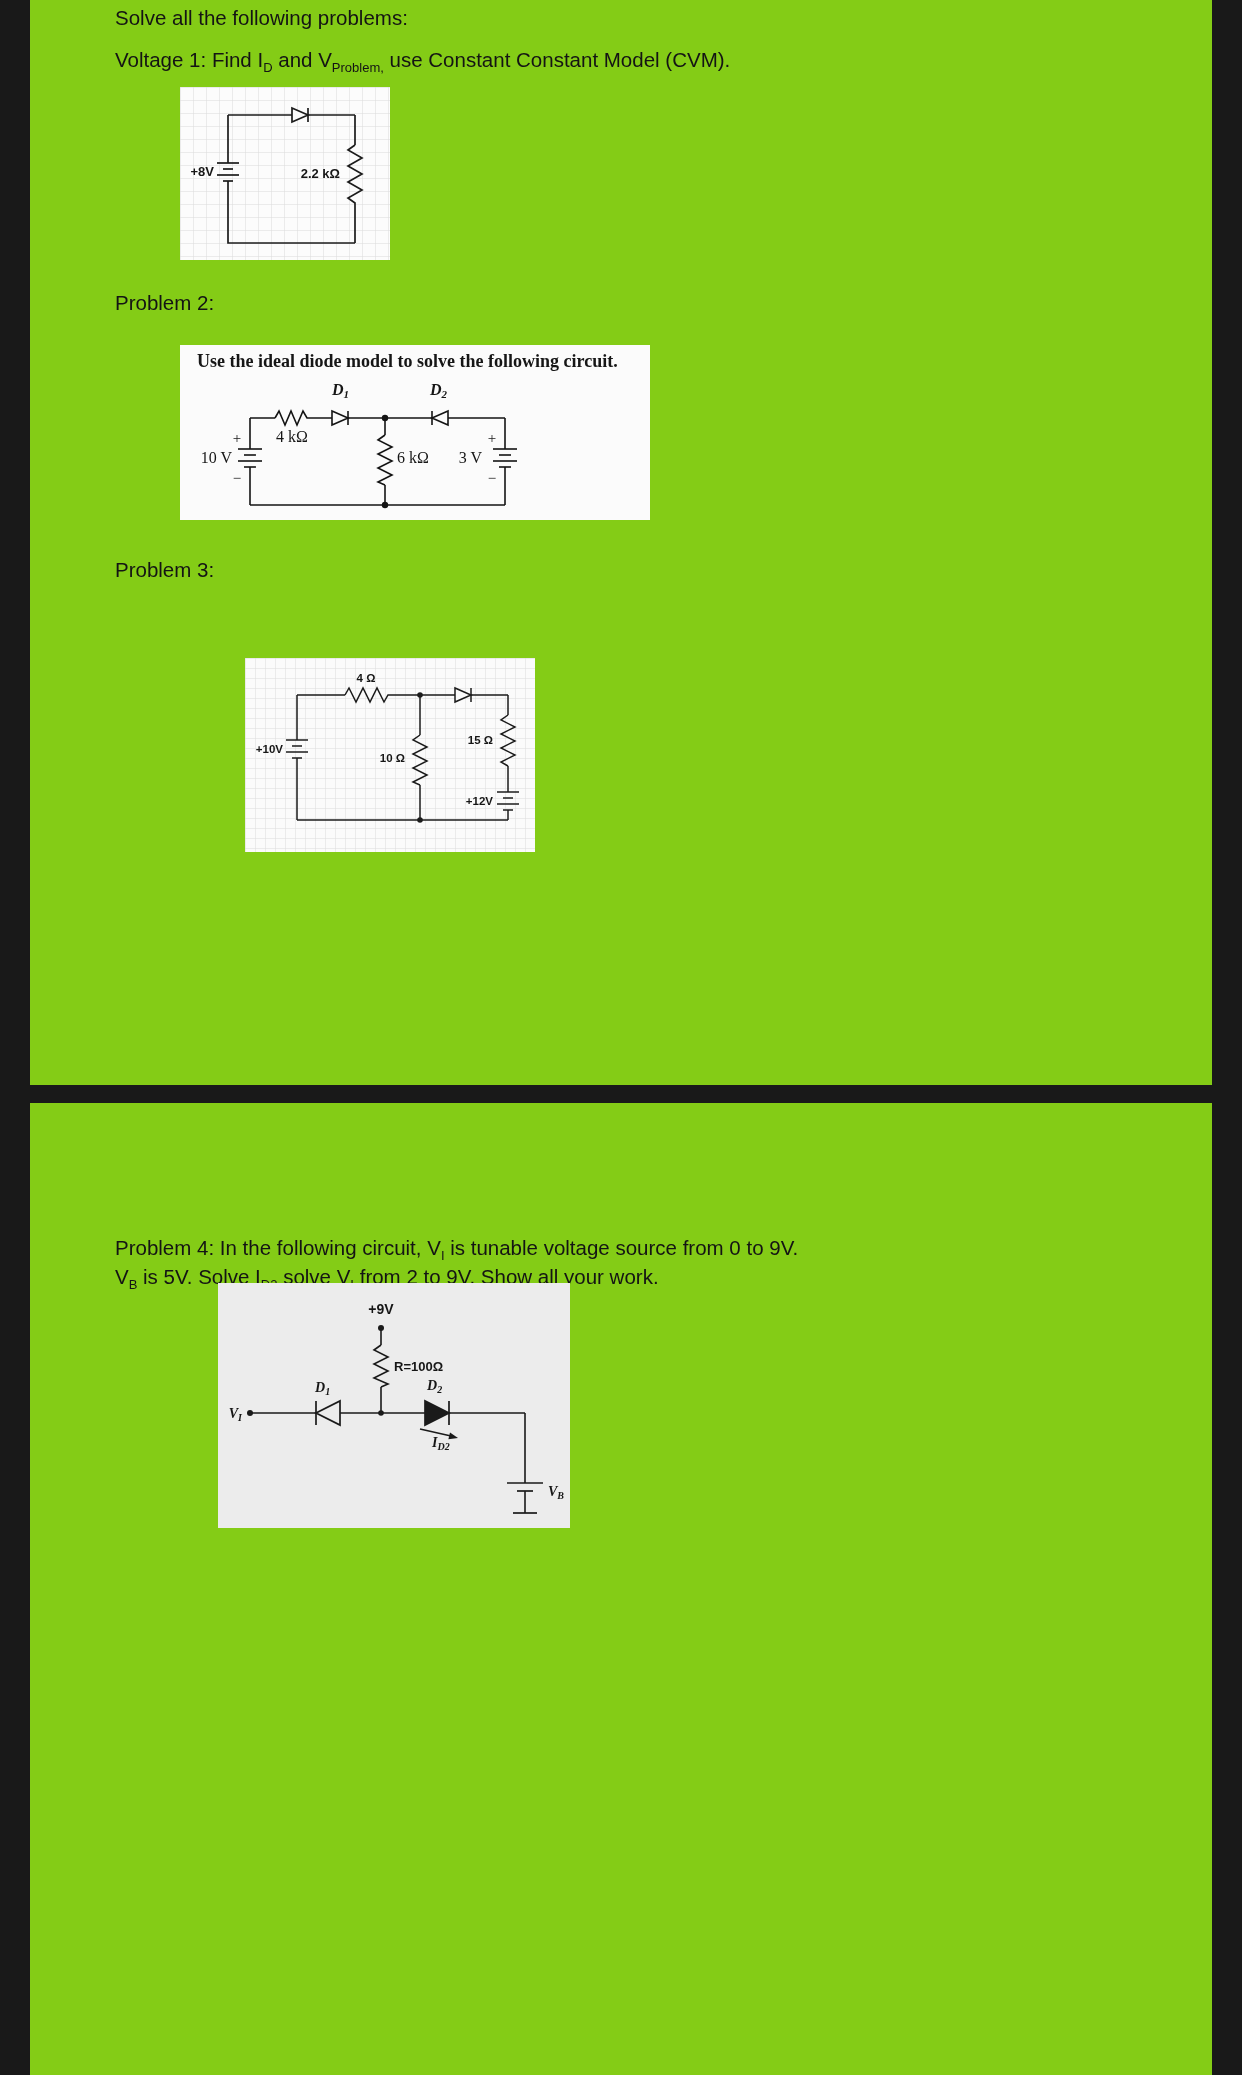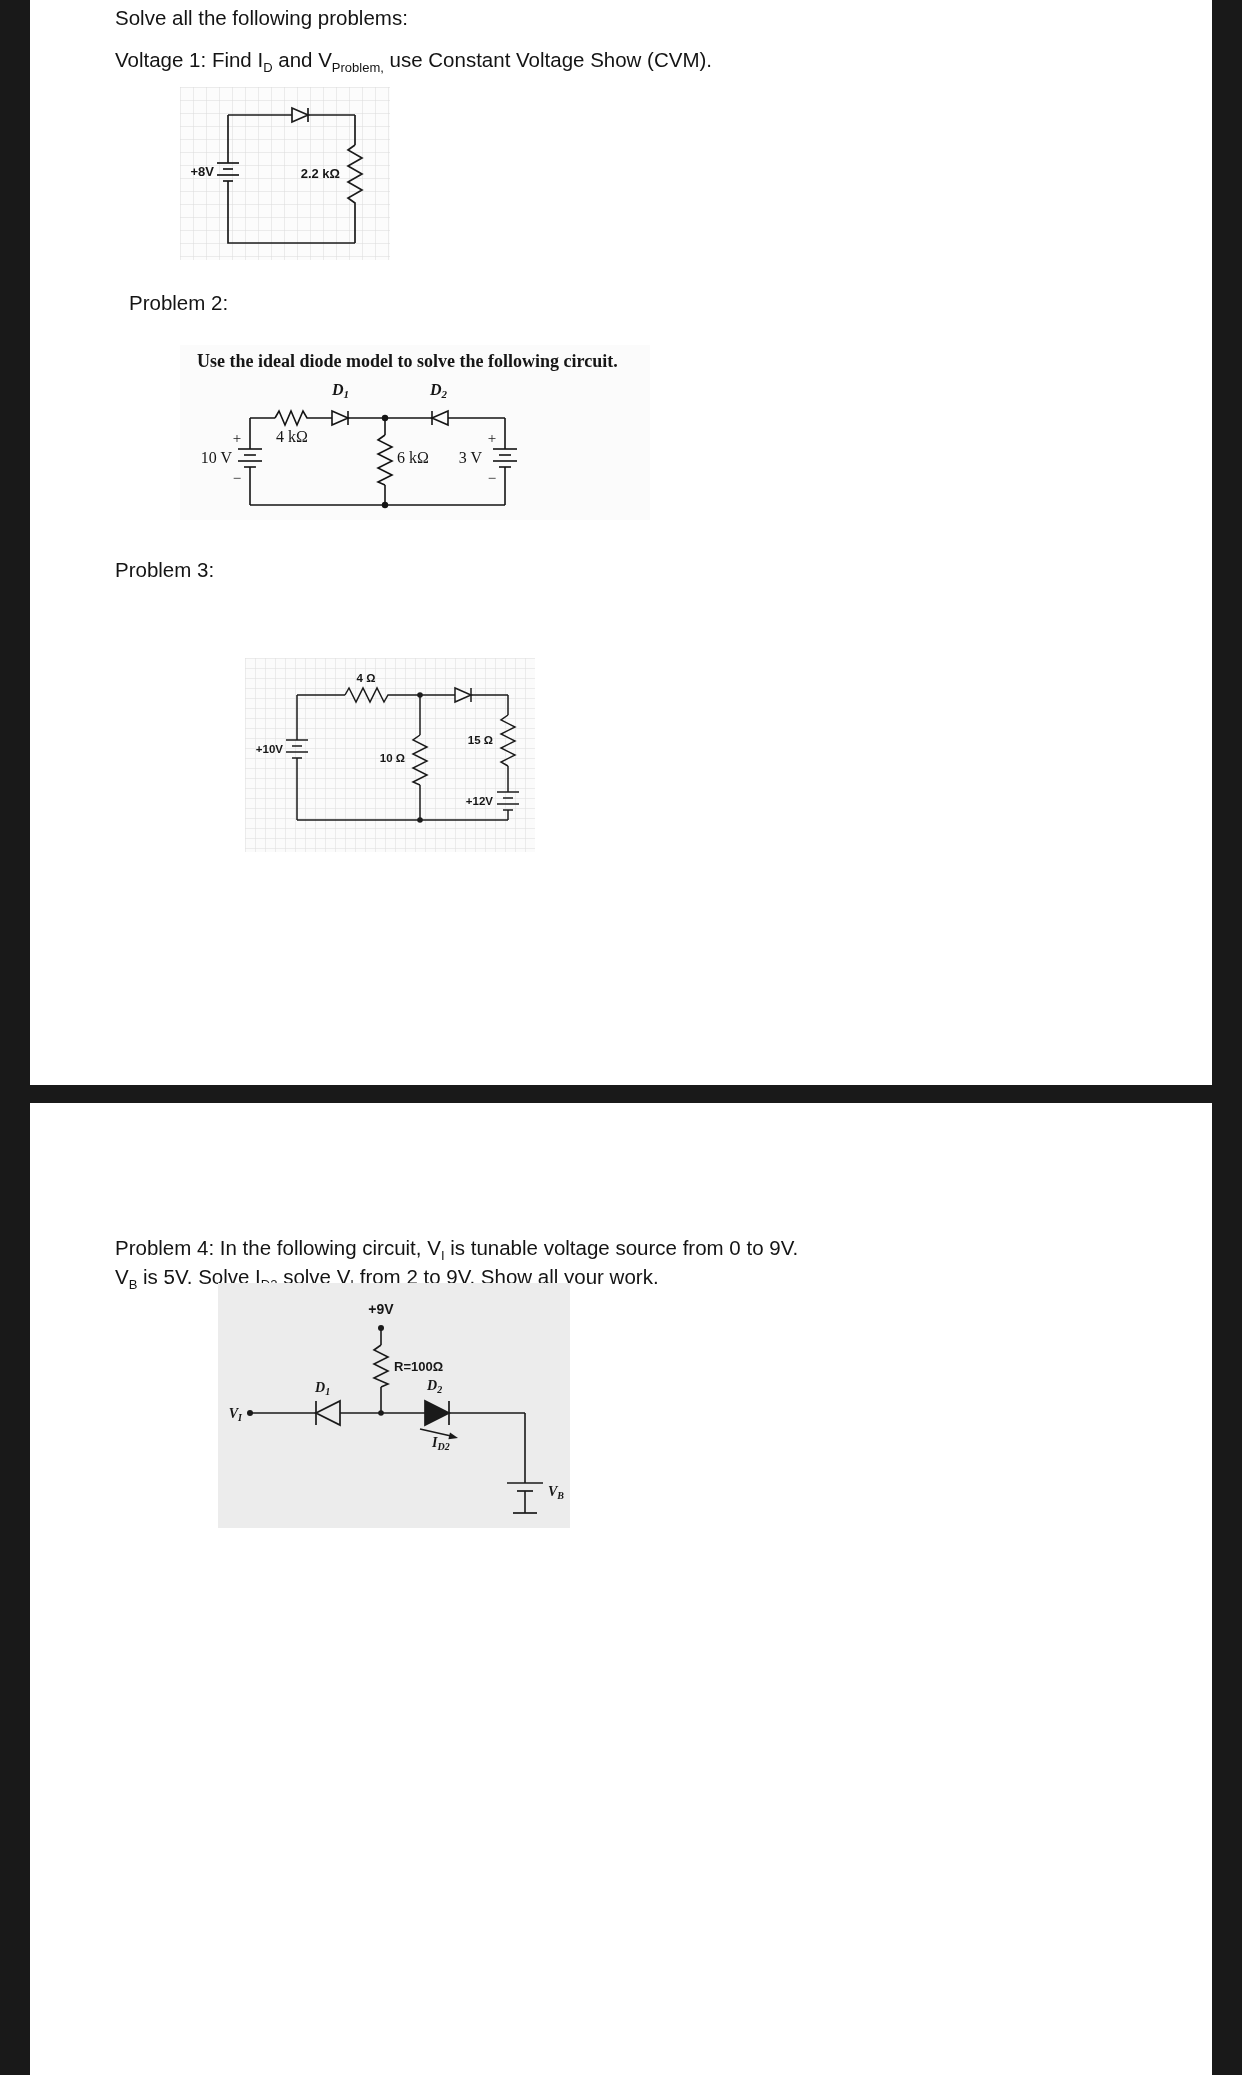--- a/index.html
+++ b/index.html
@@ -1,21 +1,21 @@
 <!DOCTYPE html>
 <html><head>
 <meta charset="utf-8">
 <style>
   html,body{margin:0;padding:0}
   body{
     width:1242px;height:2075px;position:relative;
     background:#191919;
     font-family:"Liberation Sans",sans-serif;
   }
-  .page{position:absolute;left:30px;width:1182px;background:#ffffff;overflow:hidden}
+  .page{position:absolute;left:30px;width:1182px;background:#84cc16;overflow:hidden}
   #page1{top:0;height:1085px}
   #page2{top:1103px;height:1224px}
   .txt{position:absolute;font-size:20.5px;line-height:29px;color:#141414;white-space:nowrap}
   .txt sub{font-size:13px;line-height:0}
   .fig{position:absolute;display:block}
   svg text{fill:#161616}
   .lblA{font:700 13px "Liberation Sans",sans-serif}
   .c2cap{font:600 18px "Liberation Serif",serif}
   .c2val{font:400 16px "Liberation Serif",serif}
   .c2sign{font:400 15px "Liberation Serif",serif}
@@ -27,21 +27,21 @@
   .c4it{font:italic 600 14px "Liberation Serif",serif}
   .c4its{font:italic 600 10px "Liberation Serif",serif}
 </style>
 </head>
 <body>
 
 <div class="page" id="page1">
 
   <div class="txt" style="left:85px;top:3px">Solve all the following problems:</div>
 
-  <div class="txt" style="left:85px;top:45px"><span>Voltage 1: Find I</span><sub>D</sub><span> and V</span><sub>Problem,</sub><span> use Constant Voltage Show (CVM).</span></div>
+  <div class="txt" style="left:85px;top:45px"><span>Voltage 1: Find I</span><sub>D</sub><span> and V</span><sub>Problem,</sub><span> use Constant Constant Model (CVM).</span></div>
 
   <svg class="fig" style="left:150px;top:87px" width="210" height="173" viewBox="0 0 210 173">
     <defs>
       <pattern id="gridA" width="13" height="13" patternUnits="userSpaceOnUse">
         <path d="M13 0H0V13" fill="none" stroke="#dadada" stroke-width="1"></path>
       </pattern>
     </defs>
     <rect width="210" height="173" fill="#fcfcfc"></rect>
     <rect width="210" height="173" fill="url(#gridA)"></rect>
     <g stroke="#1c1c1c" stroke-width="1.7" fill="none">
@@ -55,21 +55,21 @@
     <g stroke="#1c1c1c" stroke-width="1.7">
       <line x1="37" y1="76" x2="59" y2="76"></line>
       <line x1="43" y1="82" x2="53" y2="82"></line>
       <line x1="37" y1="88" x2="59" y2="88"></line>
       <line x1="43" y1="94" x2="53" y2="94"></line>
     </g>
     <text class="lblA" x="34" y="89" text-anchor="end">+8V</text>
     <text class="lblA" x="160" y="91" text-anchor="end">2.2 kΩ</text>
   </svg>
 
-  <div class="txt" style="left:99px;top:288px">Problem 2:</div>
+  <div class="txt" style="left:85px;top:288px">Problem 2:</div>
 
   <svg class="fig" style="left:150px;top:345px" width="470" height="175" viewBox="0 0 470 175">
     <rect width="470" height="175" fill="#fbfbfb"></rect>
     <text class="c2cap" x="17" y="22">Use the ideal diode model to solve the following circuit.</text>
     <g stroke="#141414" stroke-width="1.6" fill="none">
       <path d="M70 73 H95 M130 73 H152 M168 73 H252 M268 73 H325
                M70 73 V104 M70 122 V160
                M325 73 V104 M325 122 V160
                M70 160 H325
                M205 73 V90 M205 140 V160"></path>

